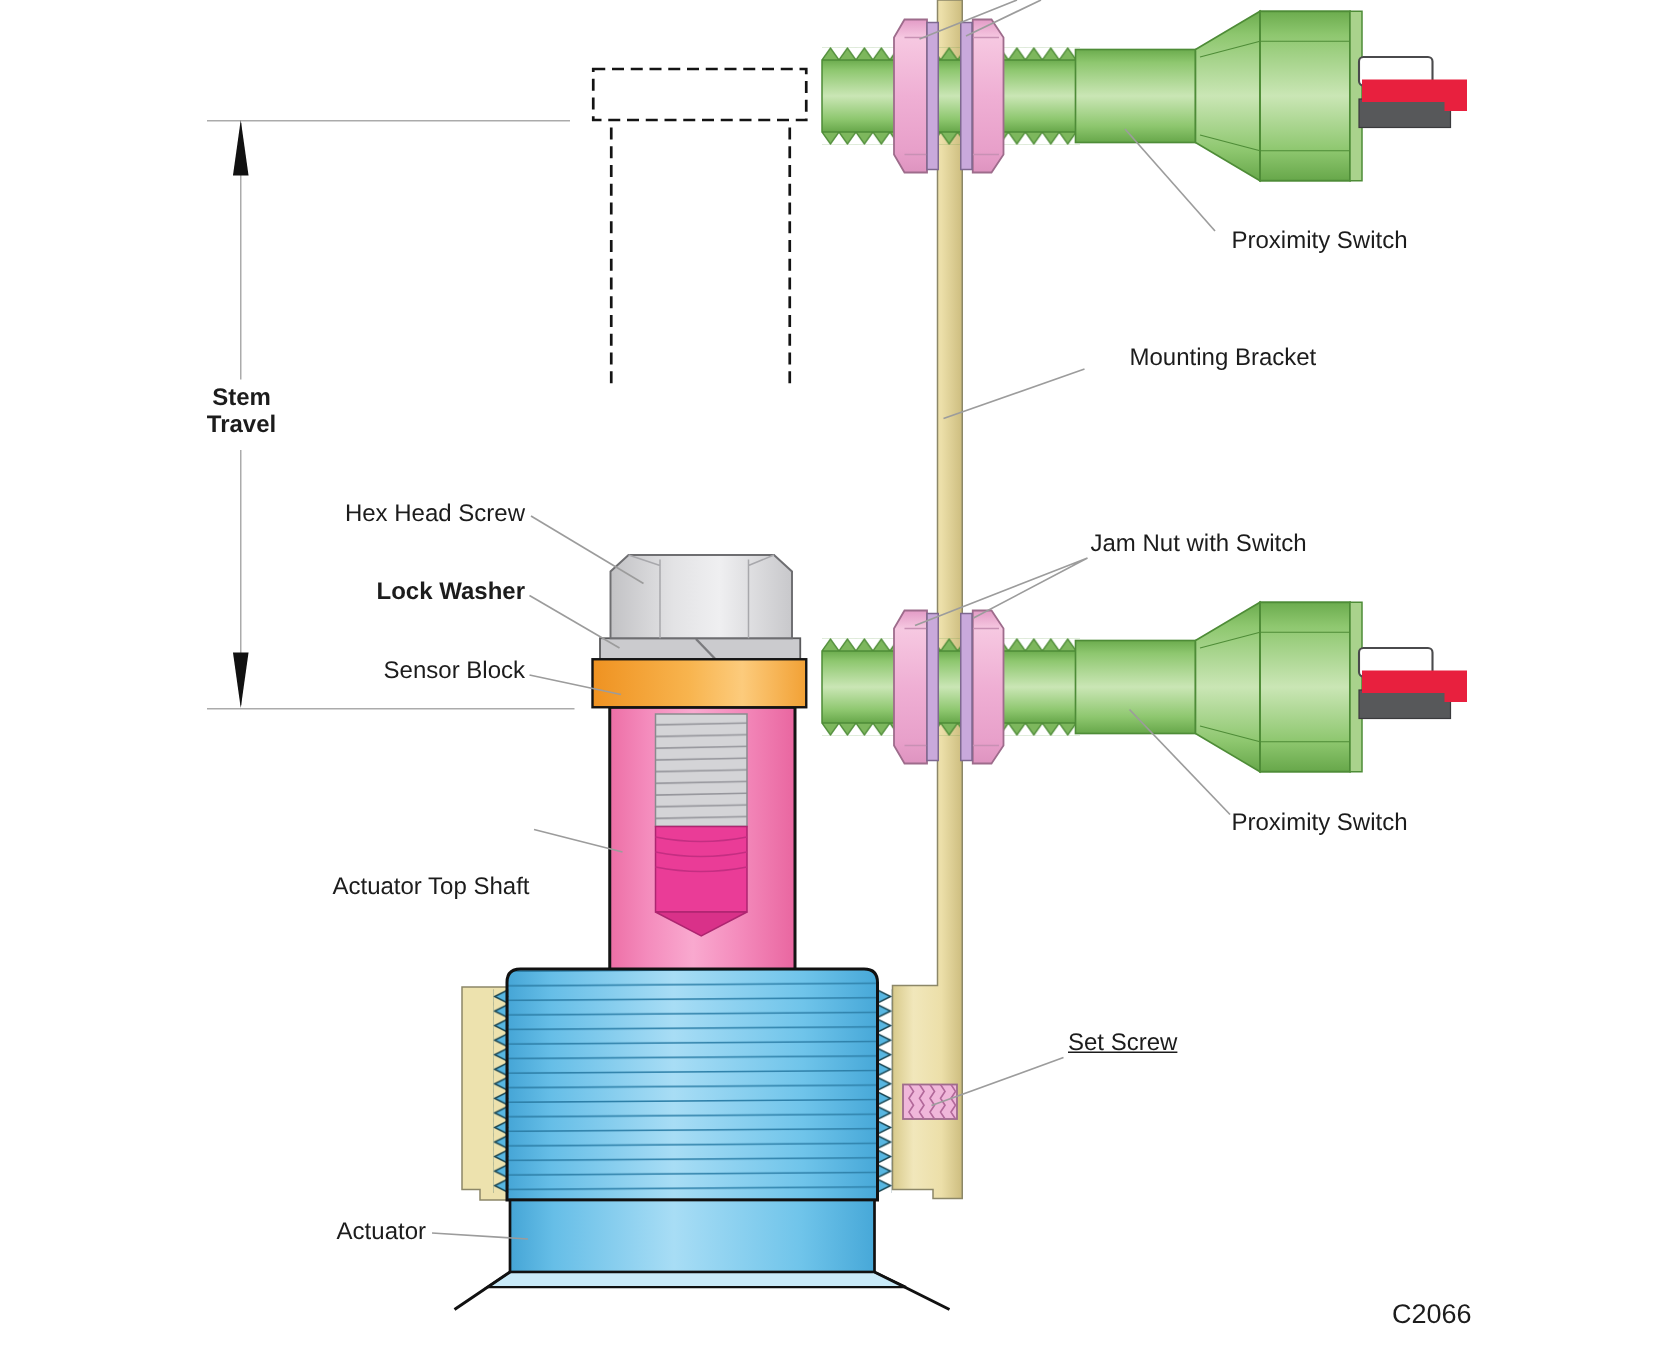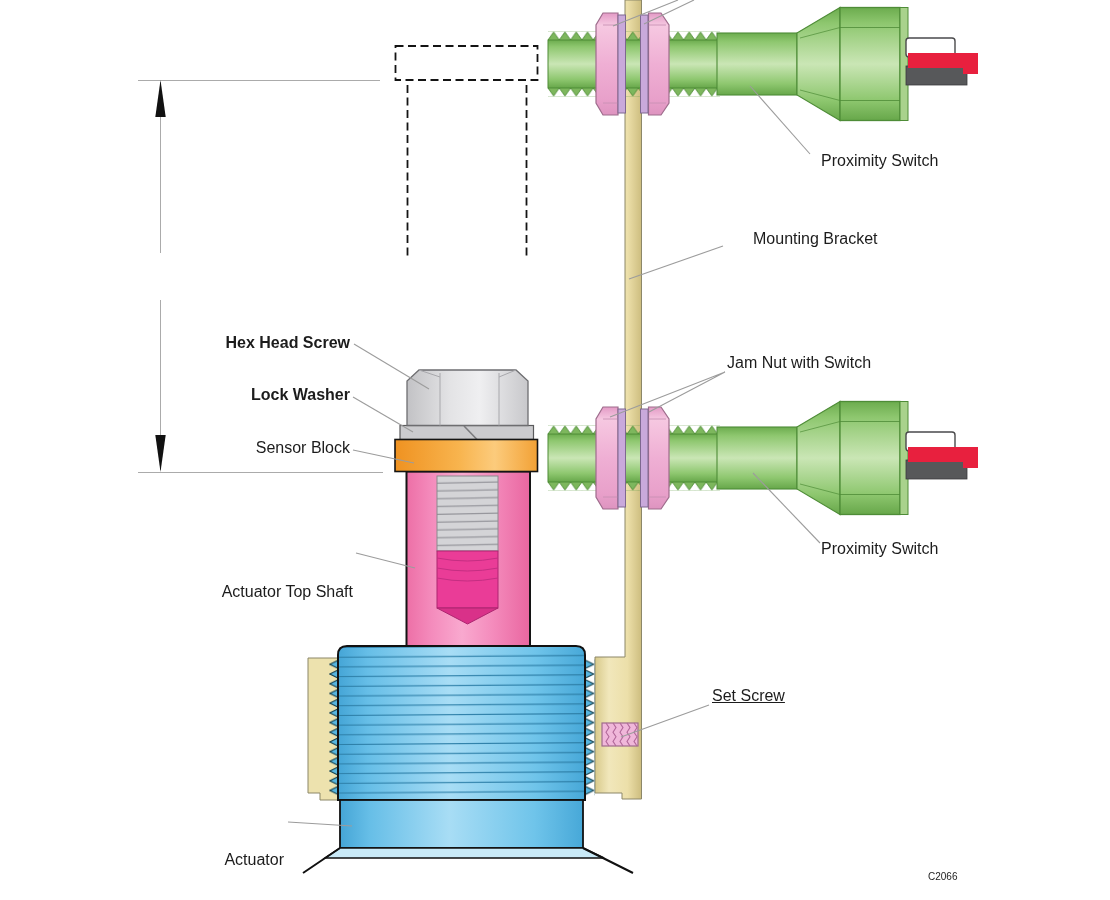--- a/index.html
+++ b/index.html
@@ -1,21 +1,21 @@
 <!DOCTYPE html>
 <html><head>
 <meta charset="utf-8">
 <style>
   html,body{margin:0;padding:0;background:#fff;}
   .stage{position:relative;width:1110px;height:900px;background:#fff;overflow:hidden;
          font-family:"Liberation Sans",sans-serif;}
   .stage svg{position:absolute;left:0;top:0;}
   .lbl{position:absolute;font-size:16px;line-height:17px;color:#1c1c1c;white-space:nowrap;}
   .lbl.bold{font-weight:bold;text-align:center;line-height:18px;}
-  .lbl.code{font-size:10px;}
+  .lbl.code{font-size:18px;}
 </style>
 </head>
 <body>
 
 <div class="stage">
 
 <svg width="1110" height="900" viewBox="0 0 1110 900">
   <defs>
     <linearGradient id="gGreen" x1="0" y1="0" x2="0" y2="1">
       <stop offset="0" stop-color="#6CAC4E"></stop>
@@ -184,25 +184,29 @@
     <path d="M820,543 L753,473"></path>
     <path d="M709,705 L621,737"></path>
     <path d="M288,822 L352,826"></path>
     <path d="M354,344 L429,389"></path>
     <path d="M353,397 L413,432"></path>
     <path d="M353,450 L414,463"></path>
     <path d="M356,553 L415,568"></path>
   </g>
 </svg>
 
-<div class="lbl" style="right:760px;top:334px;font-weight:bold;">Hex Head Screw</div>
+<div class="lbl bold" style="left:99px;top:257px;width:124px;">
+  <div>Stem</div>
+  <div>Travel</div>
+</div>
+<div class="lbl" style="right:760px;top:334px;">Hex Head Screw</div>
 <div class="lbl" style="right:760px;top:386px;font-weight:bold;">Lock Washer</div>
 <div class="lbl" style="right:760px;top:439px;margin-left:36px;">Sensor Block</div>
 <div class="lbl" style="right:757px;top:540px;margin-top:43px;">Actuator Top Shaft</div>
-<div class="lbl" style="right:826px;top:851px;">Actuator</div>
+<div class="lbl" style="right:826px;top:813px;">Actuator</div>
 <div class="lbl" style="left:821px;top:152px;">Proximity Switch</div>
 <div class="lbl" style="left:727px;top:230px;margin-left:26px;">Mounting Bracket</div>
 <div class="lbl" style="left:727px;top:354px;">Jam Nut with Switch</div>
 <div class="lbl" style="left:821px;top:540px;">Proximity Switch</div>
 <div class="lbl" style="left:712px;top:687px;text-decoration:underline;">Set Screw</div>
 <div class="lbl code" style="left:928px;top:868px;">C2066</div>
 
 </div>
 
 </body></html>

